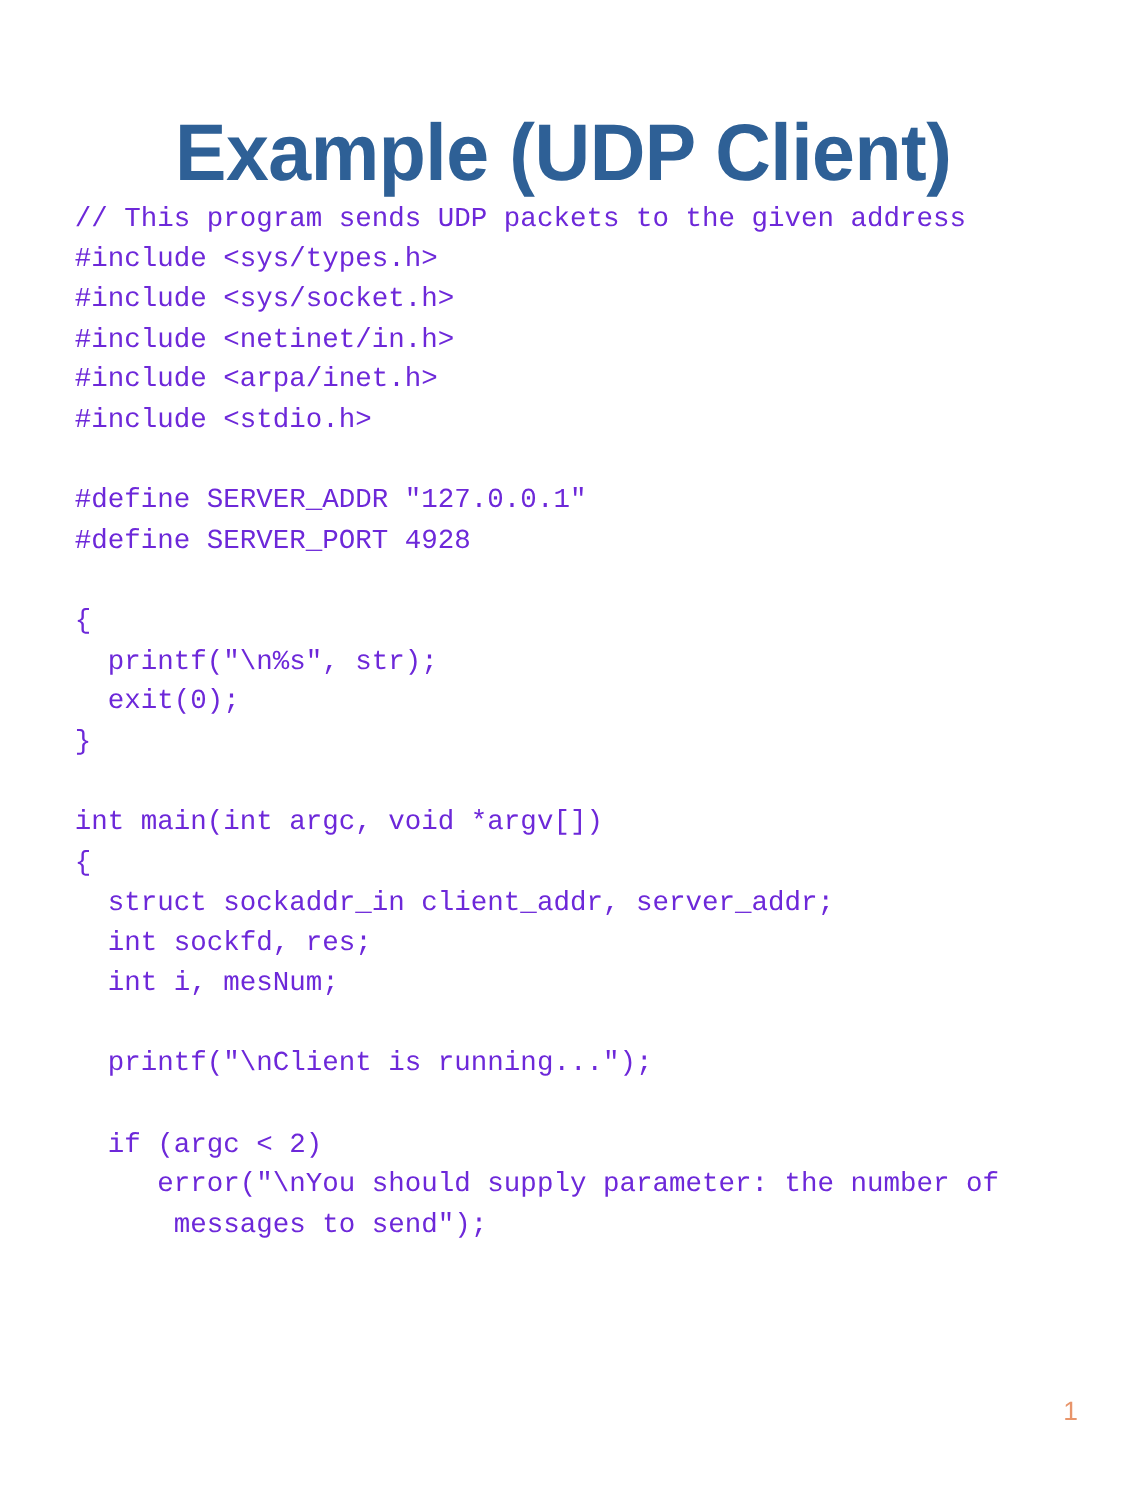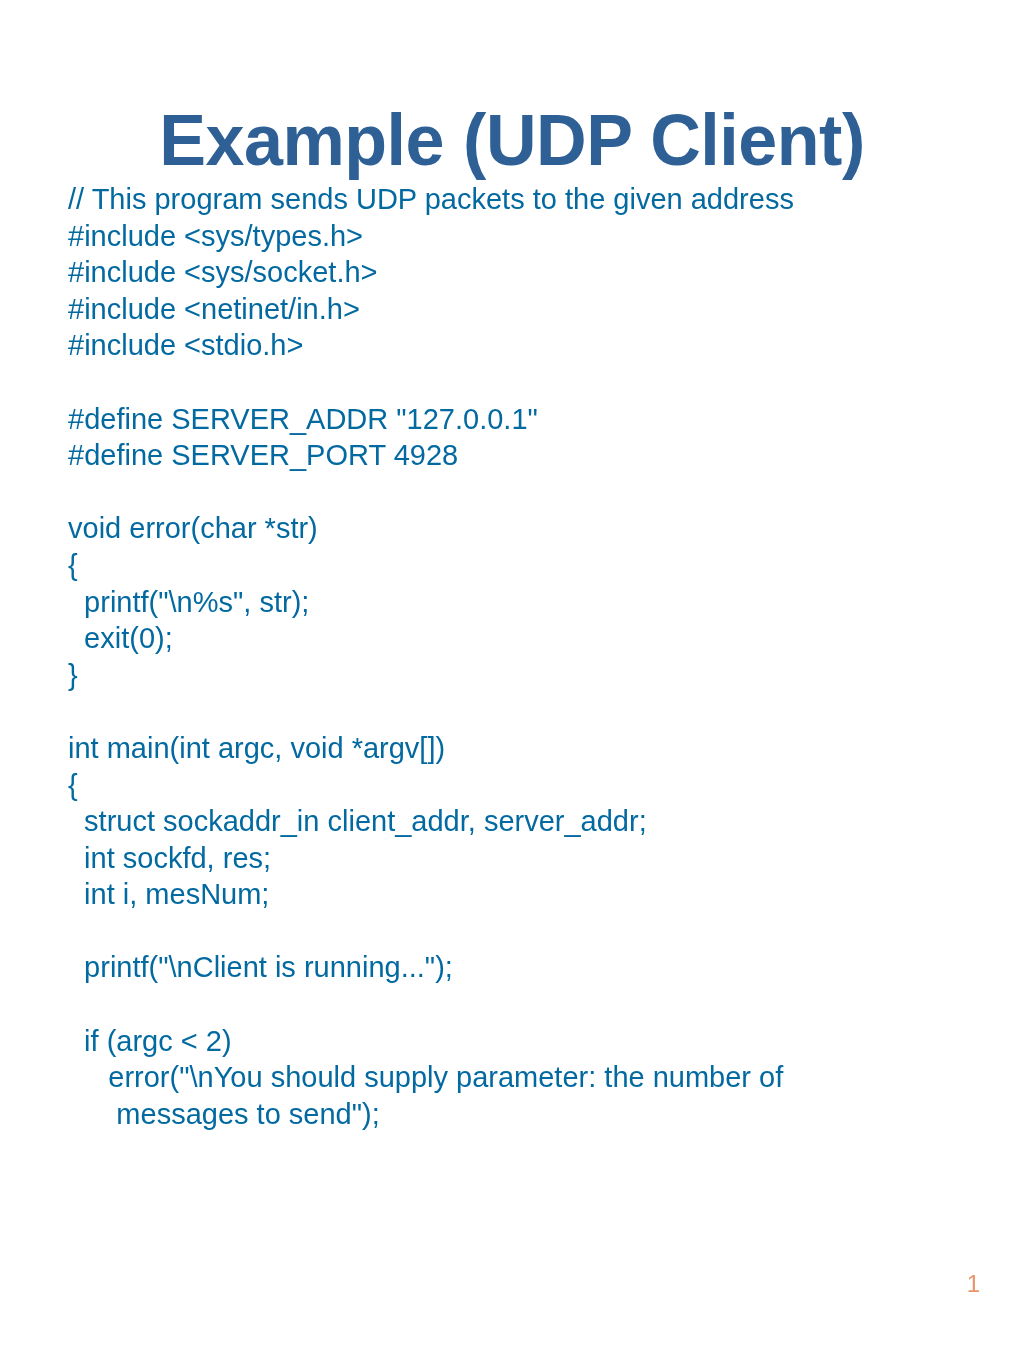--- a/index.html
+++ b/index.html
@@ -41,25 +41,25 @@
 
   
   .code-body {
     position: absolute;
     left: 68px;
     top: 181px;
     width: 900px;
   }
 
   .code-line {
-    font-family: Liberation Sans, sans-serif;
+    font-family: Liberation Mono, monospace;
     font-weight: normal;
-    font-size: 29px;
+    font-size: 25px;
     line-height: 36.6px;
-    color: #0369a1;
+    color: #6d28d9;
     white-space: pre;
     min-height: 36.6px;
   }
 
   .code-line.blank {
     white-space: normal;
   }
 
   
   .page-number {
@@ -78,26 +78,26 @@
 
 <div class="slide">
 
   <h1 class="slide-title">Example (UDP Client)</h1>
 
   <div class="code-body">
     <div class="code-line">// This program sends UDP packets to the given address</div>
     <div class="code-line">#include &lt;sys/types.h&gt;</div>
     <div class="code-line">#include &lt;sys/socket.h&gt;</div>
     <div class="code-line">#include &lt;netinet/in.h&gt;</div>
+    <div class="code-line">#include &lt;arpa/inet.h&gt;</div>
     <div class="code-line">#include &lt;stdio.h&gt;</div>
     <div class="code-line blank"></div>
     <div class="code-line">#define SERVER_ADDR "127.0.0.1"</div>
     <div class="code-line">#define SERVER_PORT 4928</div>
     <div class="code-line blank"></div>
-    <div class="code-line">void error(char *str)</div>
     <div class="code-line">{</div>
     <div class="code-line">  printf("\n%s", str);</div>
     <div class="code-line">  exit(0);</div>
     <div class="code-line">}</div>
     <div class="code-line blank"></div>
     <div class="code-line">int main(int argc, void *argv[])</div>
     <div class="code-line">{</div>
     <div class="code-line">  struct sockaddr_in client_addr, server_addr;</div>
     <div class="code-line">  int sockfd, res;</div>
     <div class="code-line">  int i, mesNum;</div>

